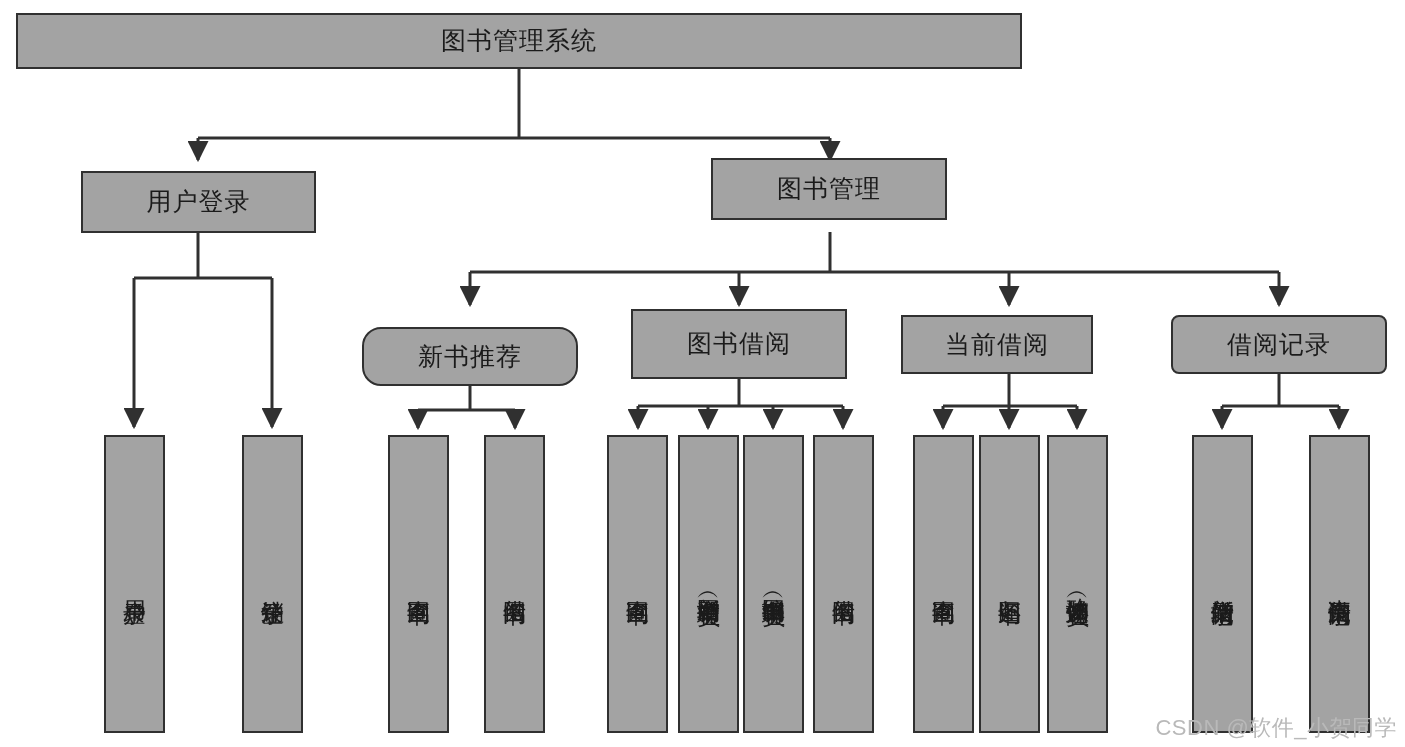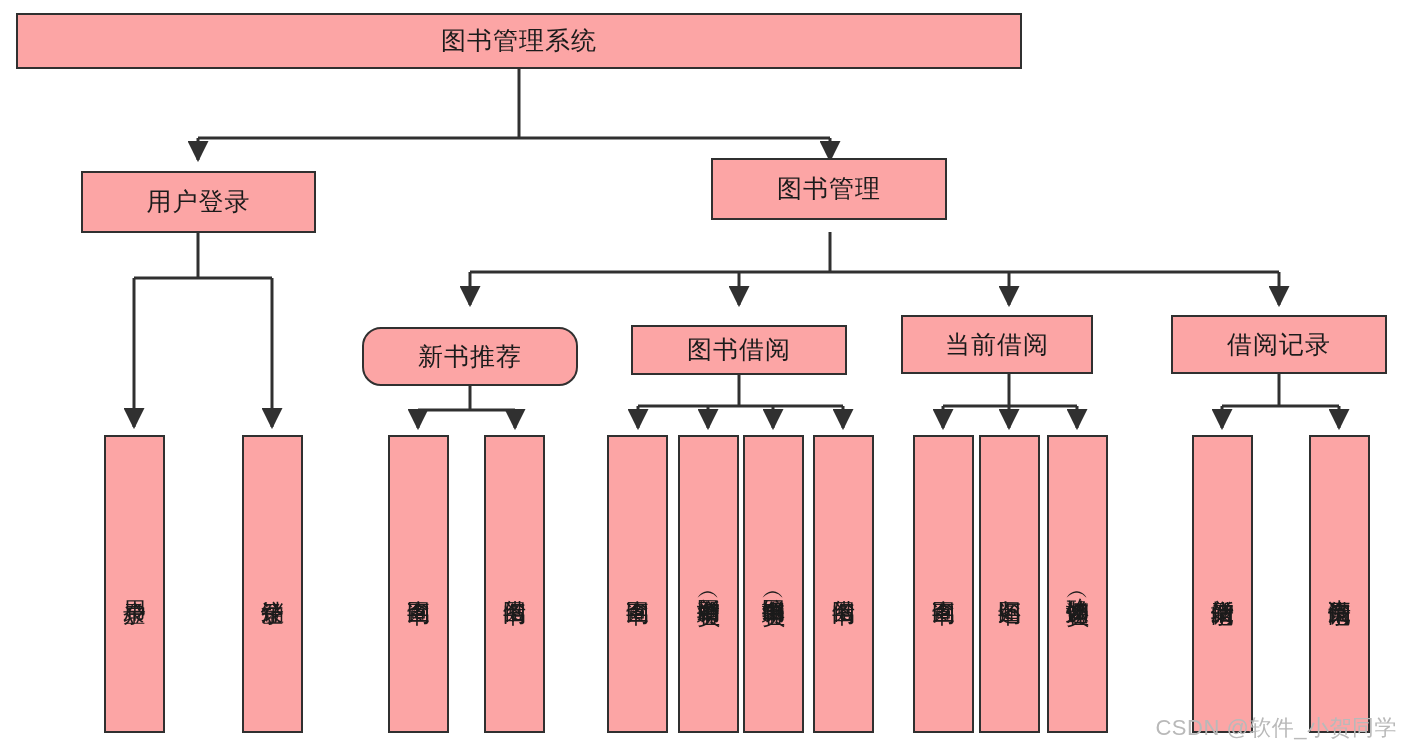--- a/index.html
+++ b/index.html
@@ -20,21 +20,21 @@
     left: 0;
     top: 0;
     width: 1405px;
     height: 747px;
     pointer-events: none;
   }
   .node {
     position: absolute;
     box-sizing: border-box;
     border: 2.5px solid #303030;
-    background: #fca5a5;
+    background: #a3a3a3;
     display: flex;
     align-items: center;
     justify-content: center;
     color: #1b1b1b;
   }
   .node.horiz {
     font-size: 25px;
     letter-spacing: 1px;
     line-height: 1.1;
   }
@@ -123,27 +123,27 @@
   <div class="node horiz" style="left:81px; top:171px; width:235px; height:62px;">
     <span>用户登录</span>
   </div>
   <div class="node horiz" style="left:711px; top:158px; width:236px; height:62px;">
     <span>图书管理</span>
   </div>
 
   <div class="node horiz" style="left:362px; top:327px; width:216px; height:59px;border-radius:19px;">
     <span>新书推荐</span>
   </div>
-  <div class="node horiz" style="left:631px; top:325px; width:216px; height:50px;">
+  <div class="node horiz" style="left:631px; top:309px; width:216px; height:70px;">
     <span>图书借阅</span>
   </div>
   <div class="node horiz" style="left:901px; top:315px; width:192px; height:59px;">
     <span>当前借阅</span>
   </div>
-  <div class="node horiz" style="left:1171px; top:315px; width:216px; height:59px;">
+  <div class="node horiz" style="left:1171px; top:315px; width:216px; height:59px;border-radius:8px;">
     <span>借阅记录</span>
   </div>
 
   <div class="node vert" style="left:104px; top:435px; width:61px; height:298px;">
     <span class="vtext">用户登录</span>
   </div>
   <div class="node vert" style="left:242px; top:435px; width:61px; height:298px;">
     <span class="vtext">注销登录</span>
   </div>
 

